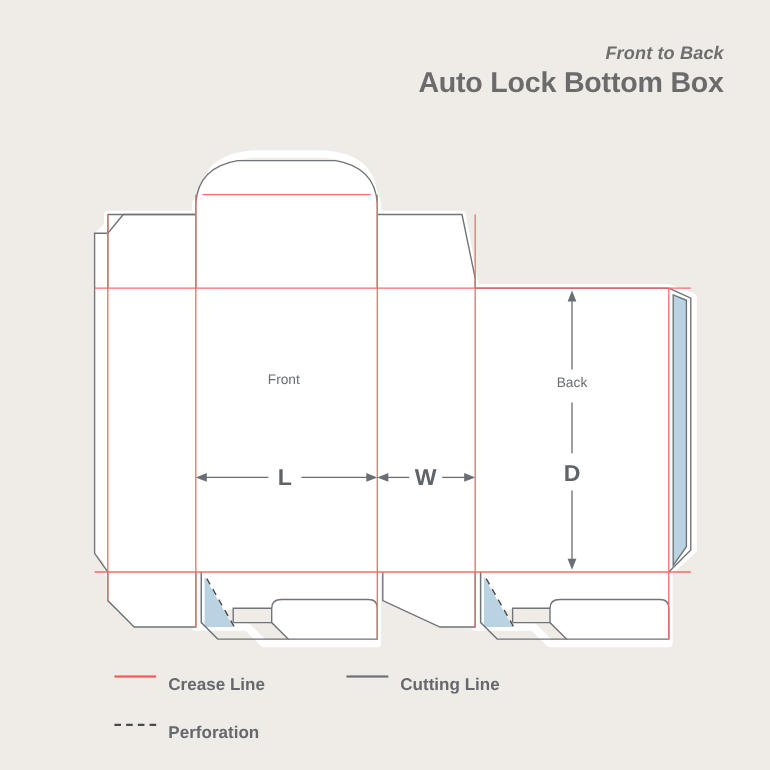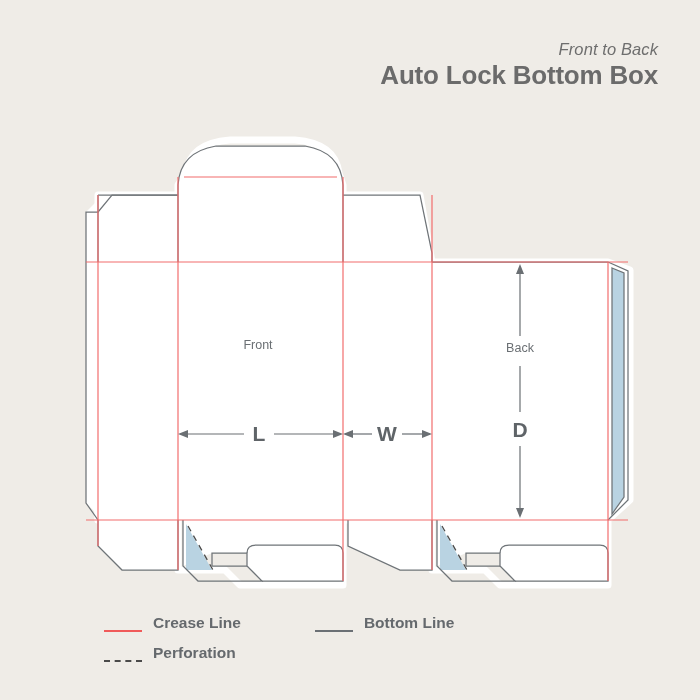--- a/index.html
+++ b/index.html
@@ -22,21 +22,21 @@
   }
   .hdr {
     position: absolute;
     right: 42px;
     text-align: right;
   }
   #subtitle {
     top: 40px;
     font-size: 16.5px;
     font-style: italic;
-    font-weight: normal;
+    font-weight: bold;
     color: #6e6e6e;
     letter-spacing: 0.1px;
   }
   #title {
     top: 60px;
     font-size: 26px;
     font-weight: bold;
     color: #6b6b6b;
     letter-spacing: -0.2px;
   }
@@ -91,24 +91,24 @@
     position: absolute;
     left: 104px;
     top: 608px;
     width: 520px;
   }
   .lrow {
     display: flex;
     align-items: center;
     height: 30px;
   }
-  .lrow + .lrow { }
+  .lrow + .lrow { margin-top: 14px; }
   .litem {
     display: flex;
-    align-items: flex-end;
+    align-items: flex-start;
   }
   .litem .lab {
     font-size: 15.5px;
     color: #65696d;
     font-weight: 600;
     white-space: nowrap;
   }
   .swatch-line {
     width: 38px;
     height: 2px;
@@ -255,21 +255,21 @@
 
   <div id="legend">
     <div class="lrow">
       <div class="litem">
         <span class="swatch-line sw-crease"></span>
         <span class="lab">Crease Line</span>
       </div>
       <div class="gap-a"></div>
       <div class="litem">
         <span class="swatch-line sw-cut"></span>
-        <span class="lab">Bottom Line</span>
+        <span class="lab">Cutting Line</span>
       </div>
       <div class="gap-b"></div>
     </div>
     <div class="lrow">
       <div class="litem">
         <span class="swatch-dash"></span>
         <span class="lab">Perforation</span>
       </div>
     </div>
   </div>

